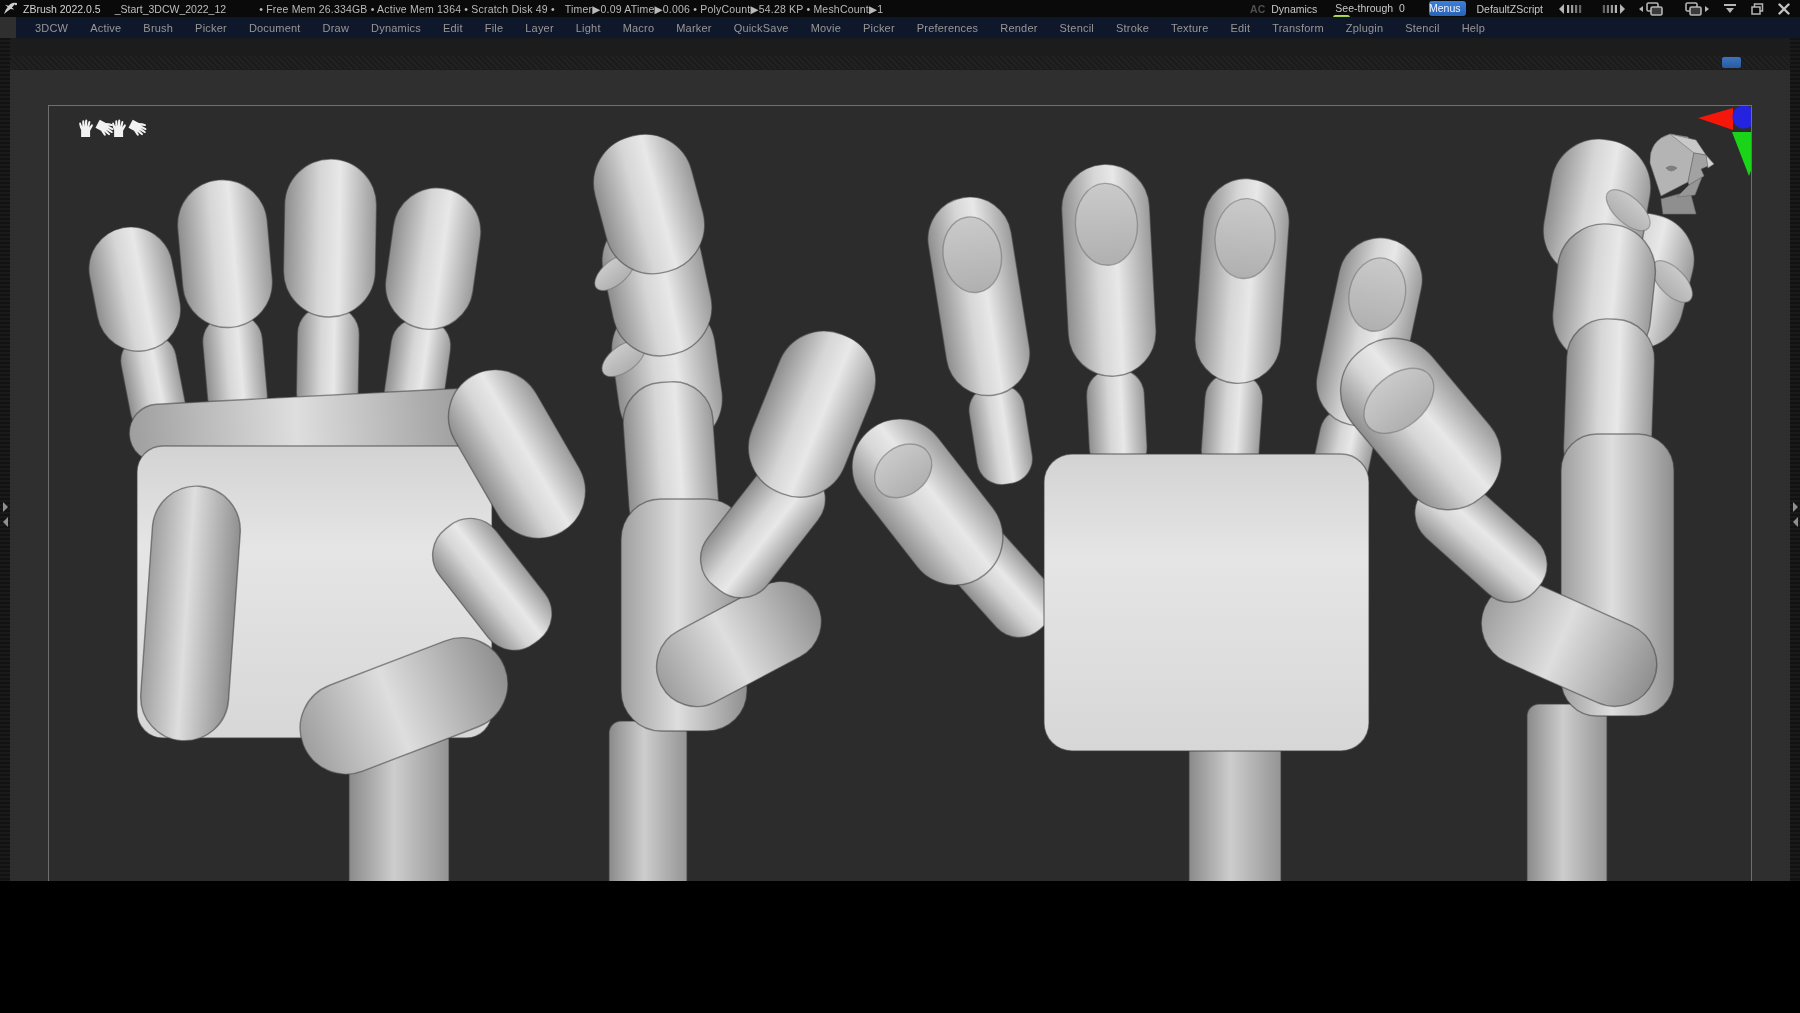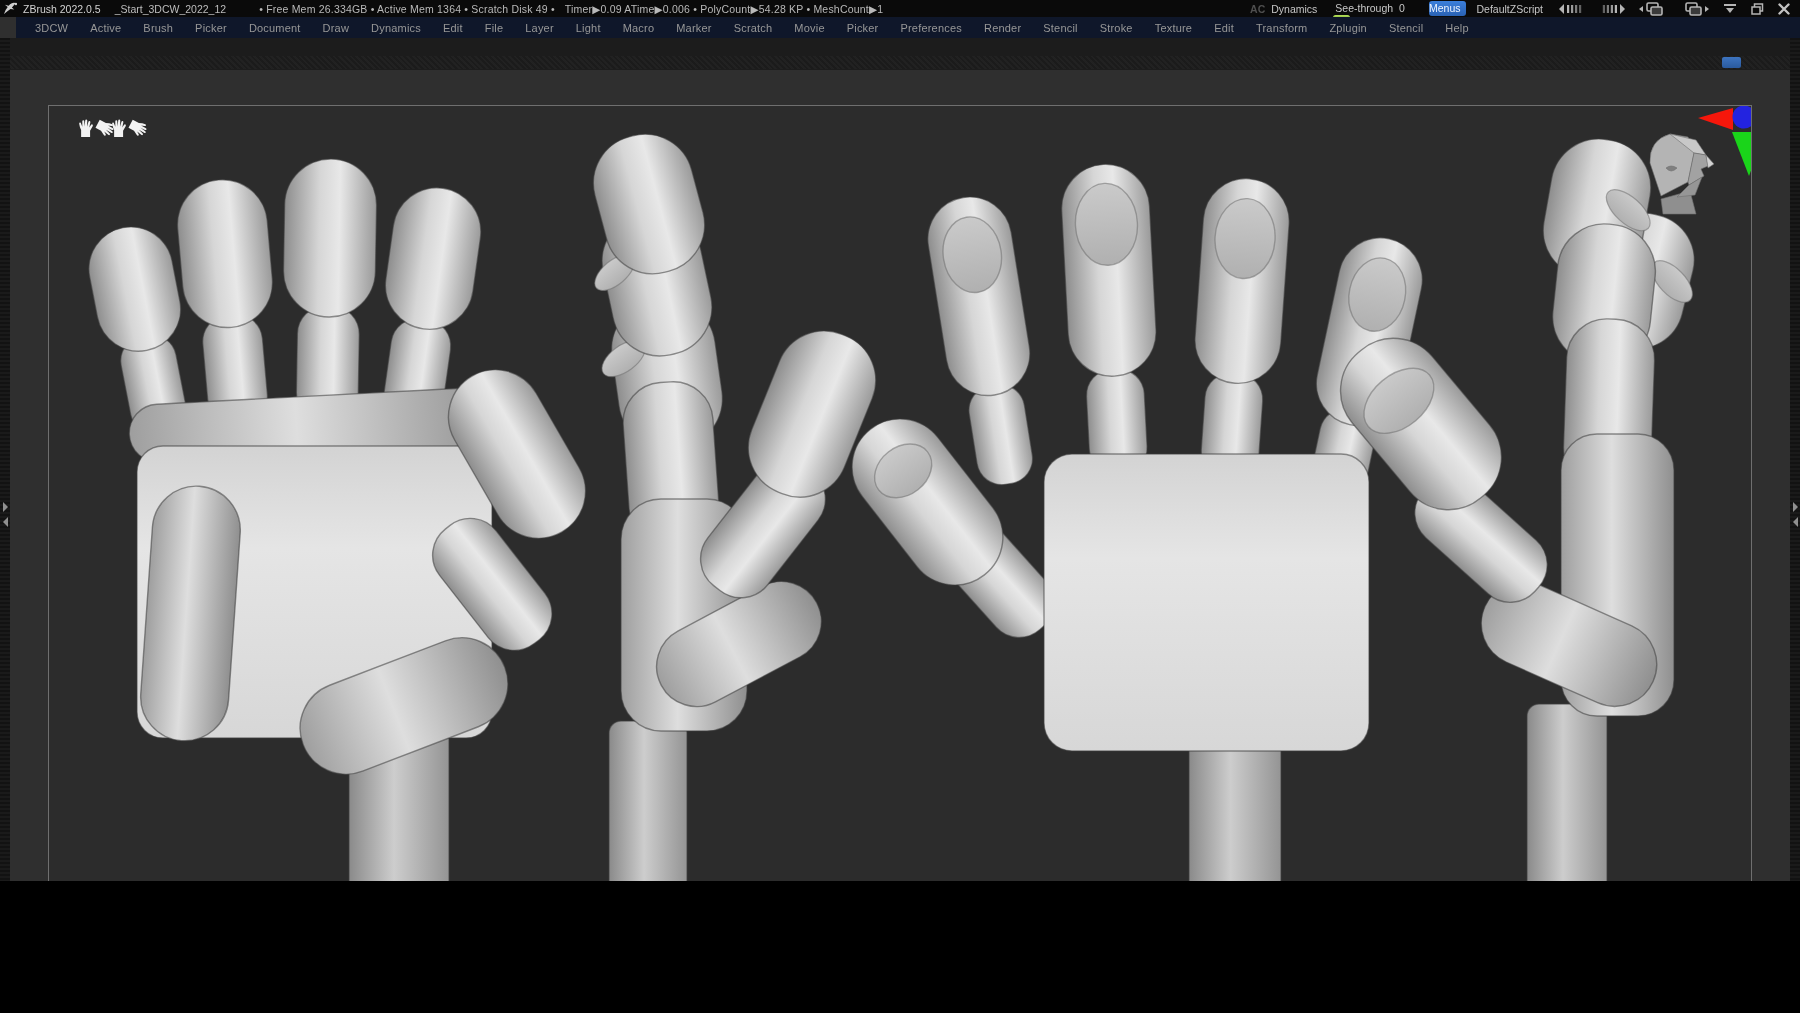--- a/index.html
+++ b/index.html
@@ -127,21 +127,21 @@
       <span class="menu-item">Picker</span>
       <span class="menu-item">Document</span>
       <span class="menu-item">Draw</span>
       <span class="menu-item">Dynamics</span>
       <span class="menu-item">Edit</span>
       <span class="menu-item">File</span>
       <span class="menu-item">Layer</span>
       <span class="menu-item">Light</span>
       <span class="menu-item">Macro</span>
       <span class="menu-item">Marker</span>
-      <span class="menu-item">Scratch</span>
+      <span class="menu-item">QuickSave</span>
       <span class="menu-item">Movie</span>
       <span class="menu-item">Picker</span>
       <span class="menu-item">Preferences</span>
       <span class="menu-item">Render</span>
       <span class="menu-item">Stencil</span>
       <span class="menu-item">Stroke</span>
       <span class="menu-item">Texture</span>
       <span class="menu-item">Edit</span>
       <span class="menu-item">Transform</span>
       <span class="menu-item">Zplugin</span>

